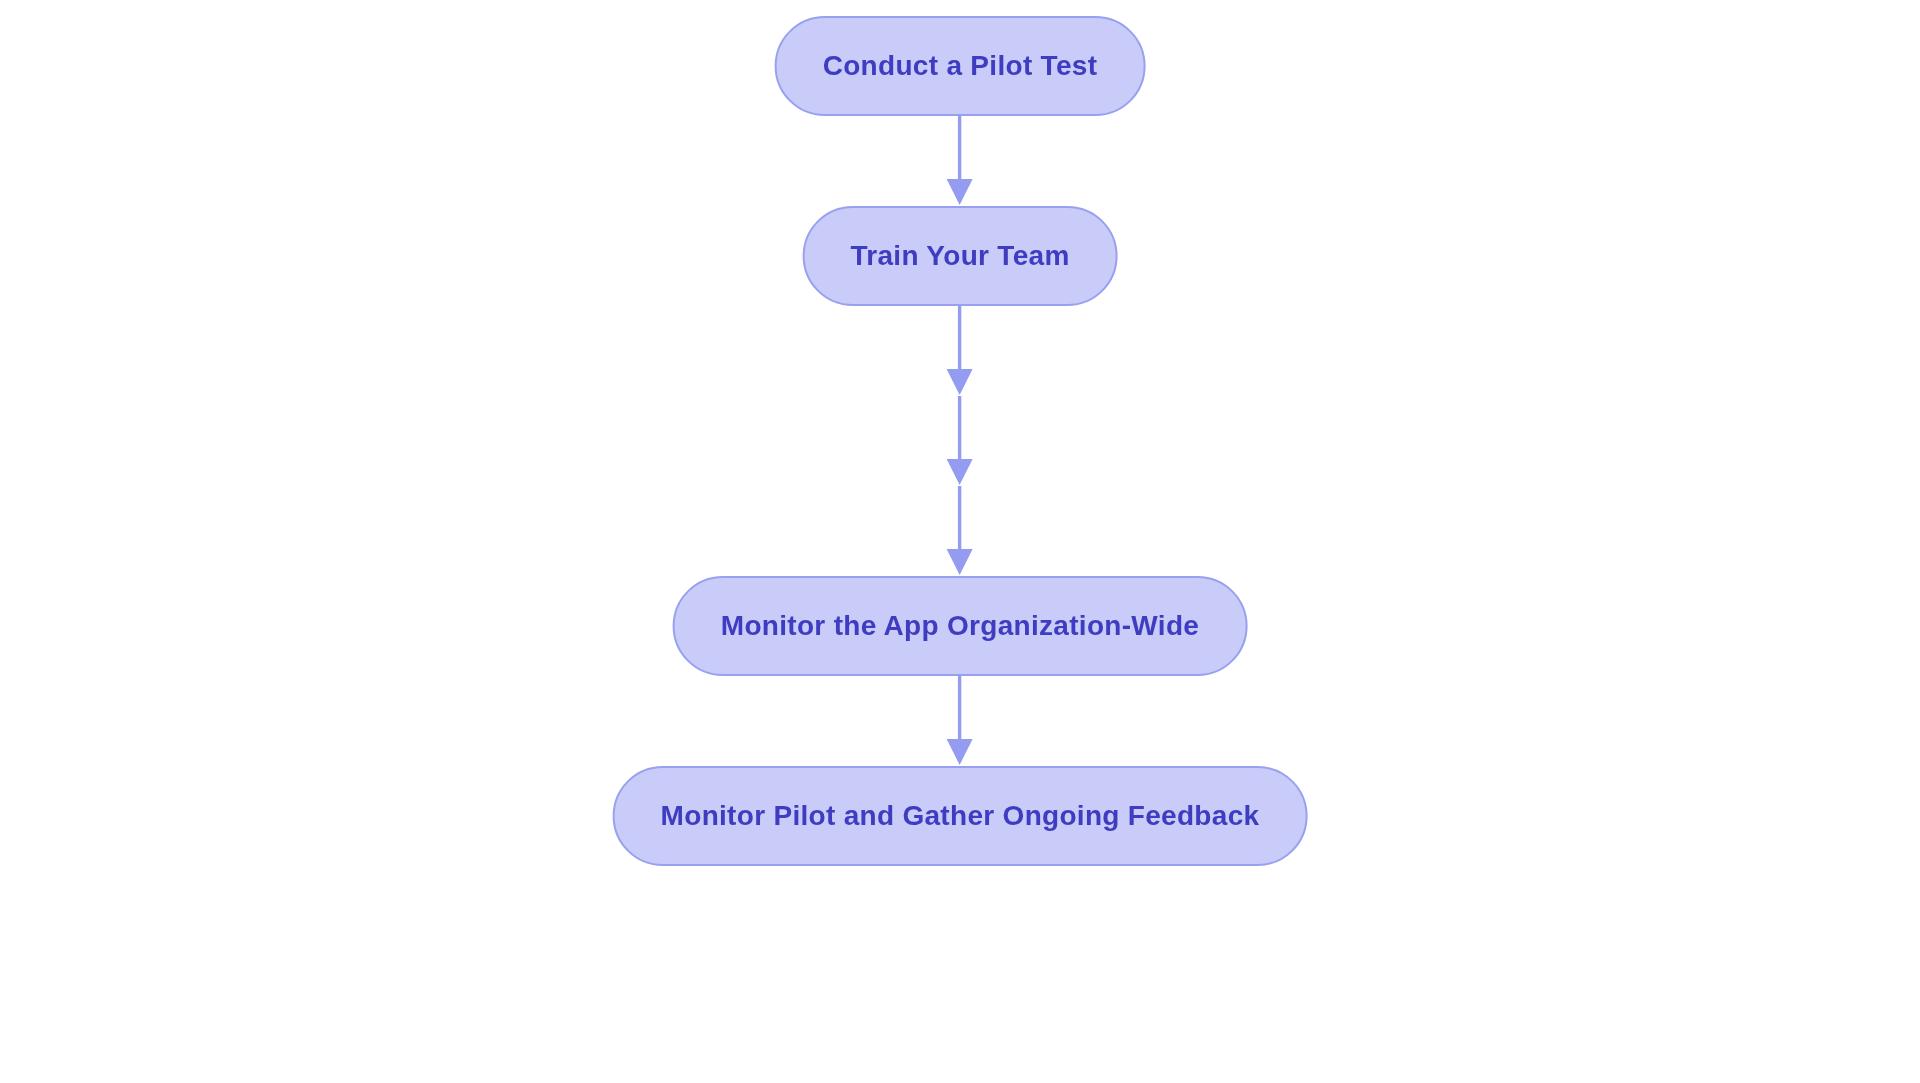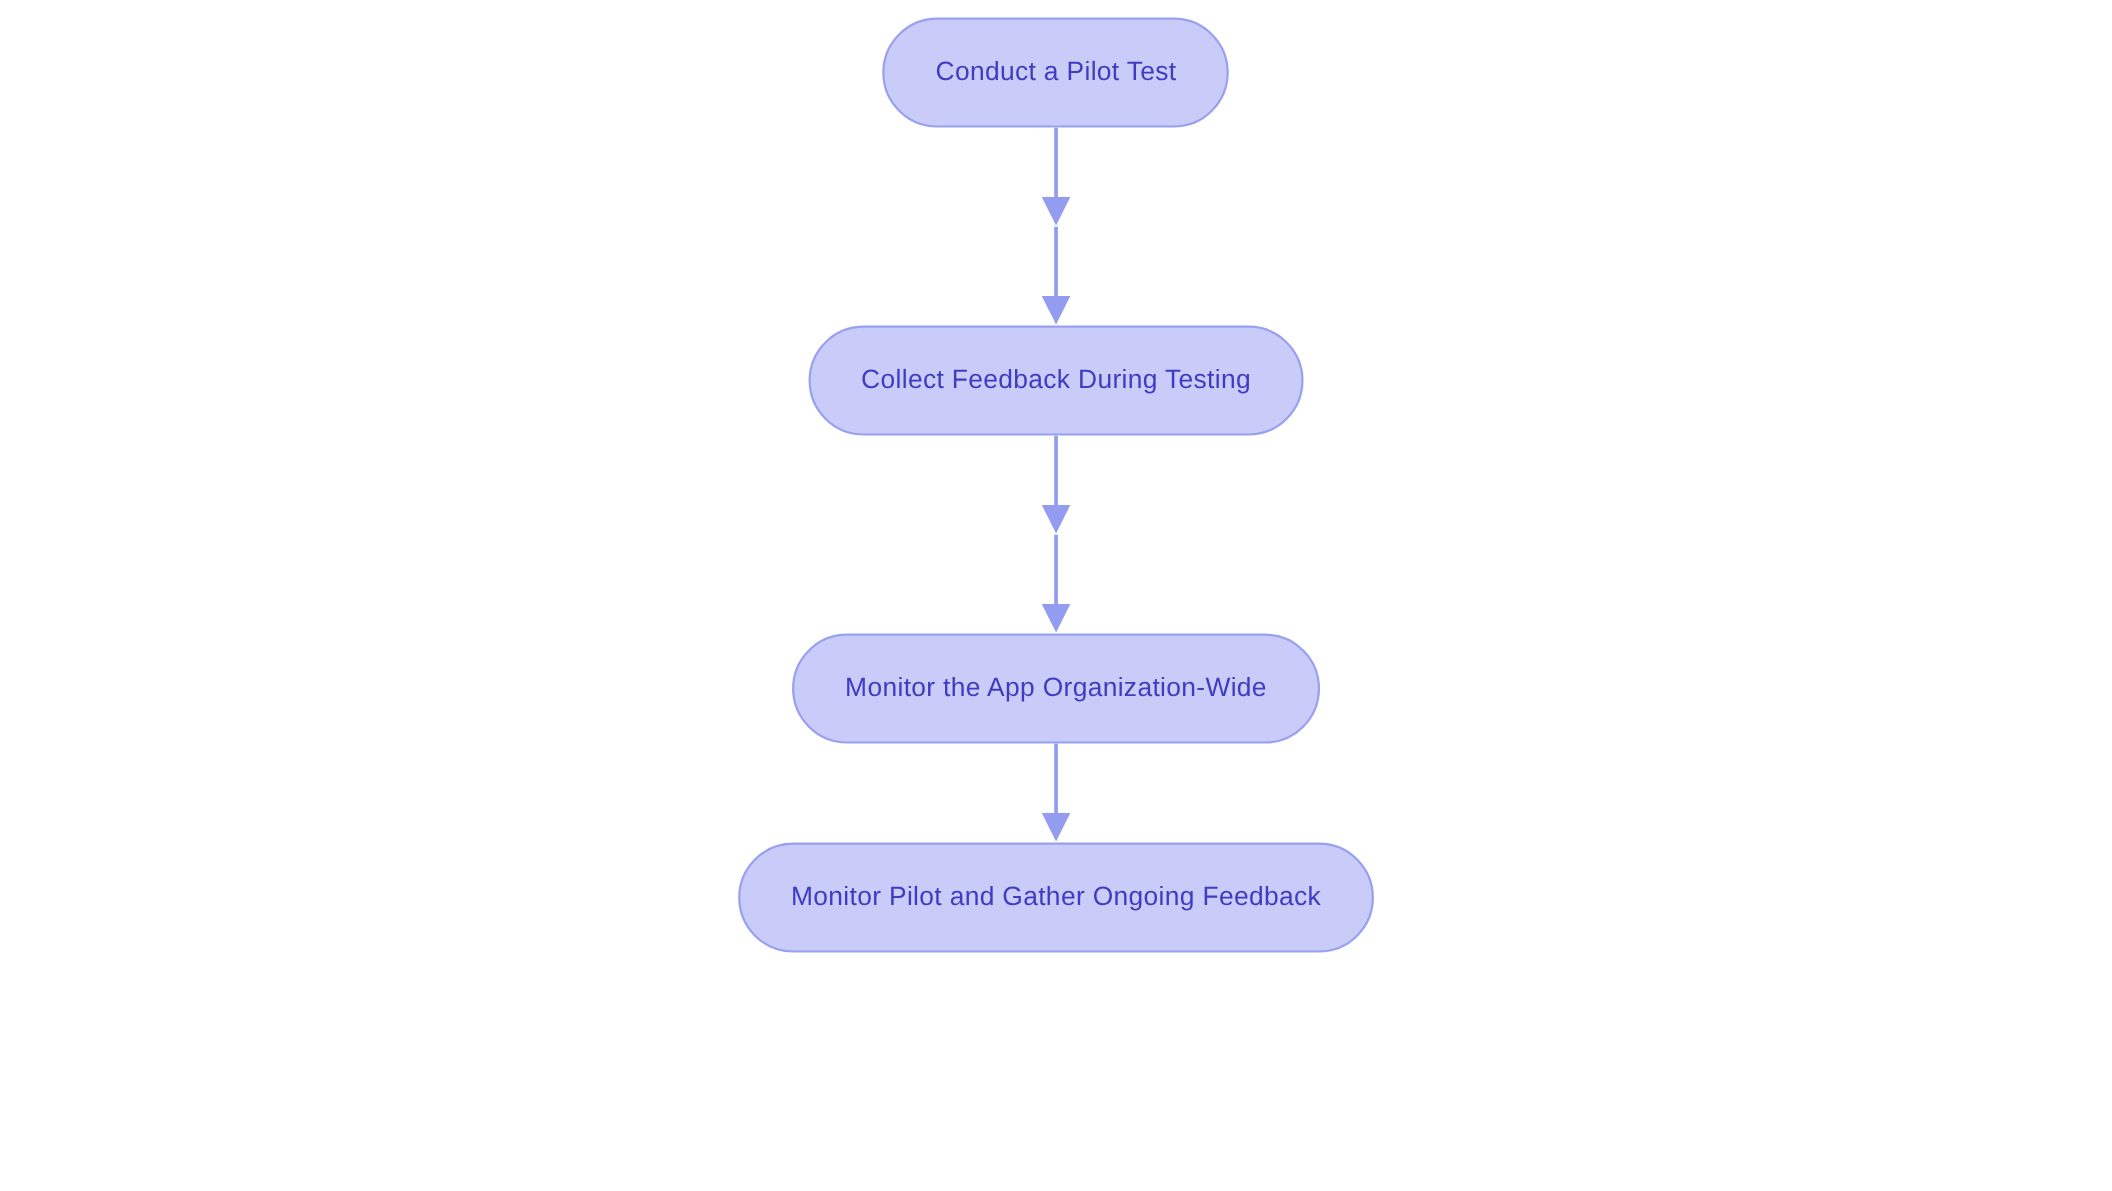--- a/index.html
+++ b/index.html
@@ -31,26 +31,27 @@
     flex-direction: column;
     align-items: center;
   }
   .flow-node {
     height: 100px;
     padding: 0 46px;
     border-radius: 50px;
     background: var(--node-fill);
     border: 2px solid var(--node-border);
     color: var(--node-text);
-    font-size: 24px;
+    font-size: 28px;
     letter-spacing: 0.3px;
     display: flex;
     align-items: center;
     justify-content: center;
     white-space: nowrap;
+    font-weight: bold;
   }
   .flow-arrow {
     width: 30px;
     height: 90px;
     display: block;
     flex: 0 0 auto;
   }
   .flow-arrow line { stroke: var(--arrow); stroke-width: 3.4; }
   .flow-arrow polygon { fill: var(--arrow); }
 </style>
@@ -60,27 +61,27 @@
 <div class="canvas">
   <div class="flow">
 
     <div class="flow-node">Conduct a Pilot Test</div>
 
     <svg class="flow-arrow" viewBox="0 0 30 90" xmlns="http://www.w3.org/2000/svg">
       <line x1="15" y1="0" x2="15" y2="66"></line>
       <polygon points="2,63 28,63 15,89"></polygon>
     </svg>
 
+    <div class="flow-node">Train Your Team</div>
 
     <svg class="flow-arrow" viewBox="0 0 30 90" xmlns="http://www.w3.org/2000/svg">
       <line x1="15" y1="0" x2="15" y2="66"></line>
       <polygon points="2,63 28,63 15,89"></polygon>
     </svg>
 
-    <div class="flow-node">Collect Feedback During Testing</div>
 
     <svg class="flow-arrow" viewBox="0 0 30 90" xmlns="http://www.w3.org/2000/svg">
       <line x1="15" y1="0" x2="15" y2="66"></line>
       <polygon points="2,63 28,63 15,89"></polygon>
     </svg>
 
 
     <svg class="flow-arrow" viewBox="0 0 30 90" xmlns="http://www.w3.org/2000/svg">
       <line x1="15" y1="0" x2="15" y2="66"></line>
       <polygon points="2,63 28,63 15,89"></polygon>

